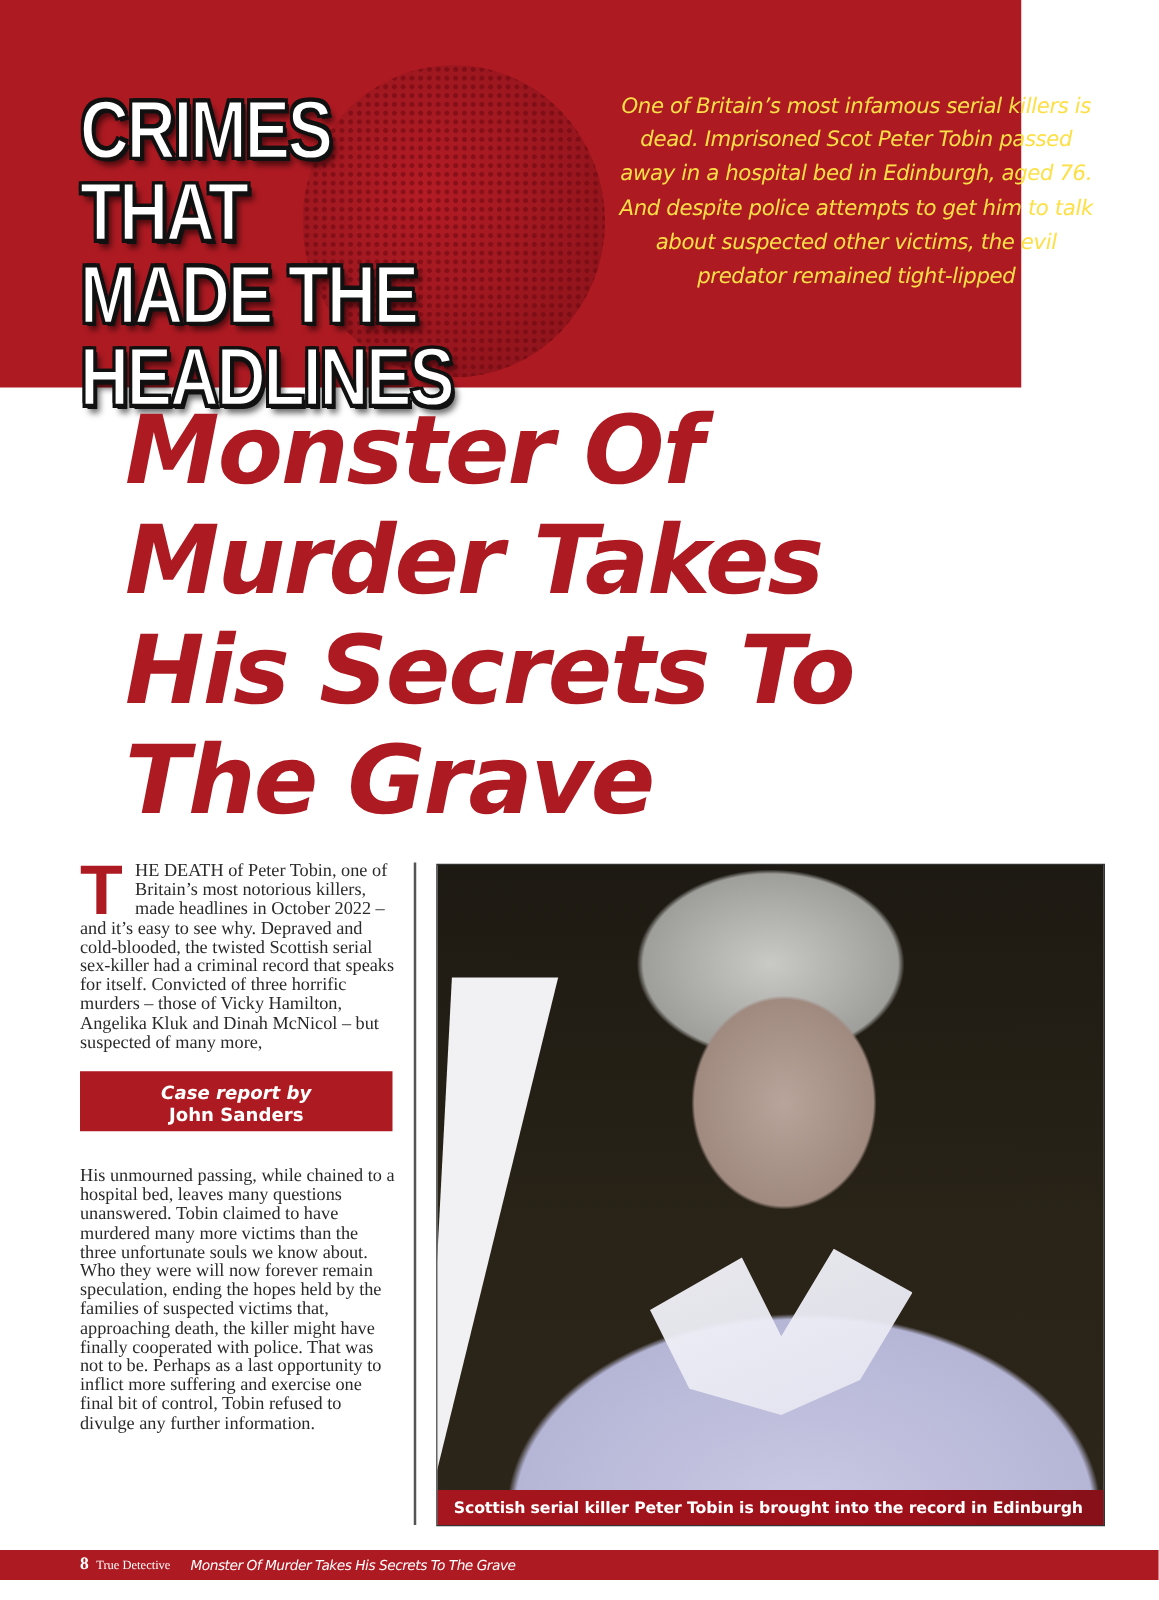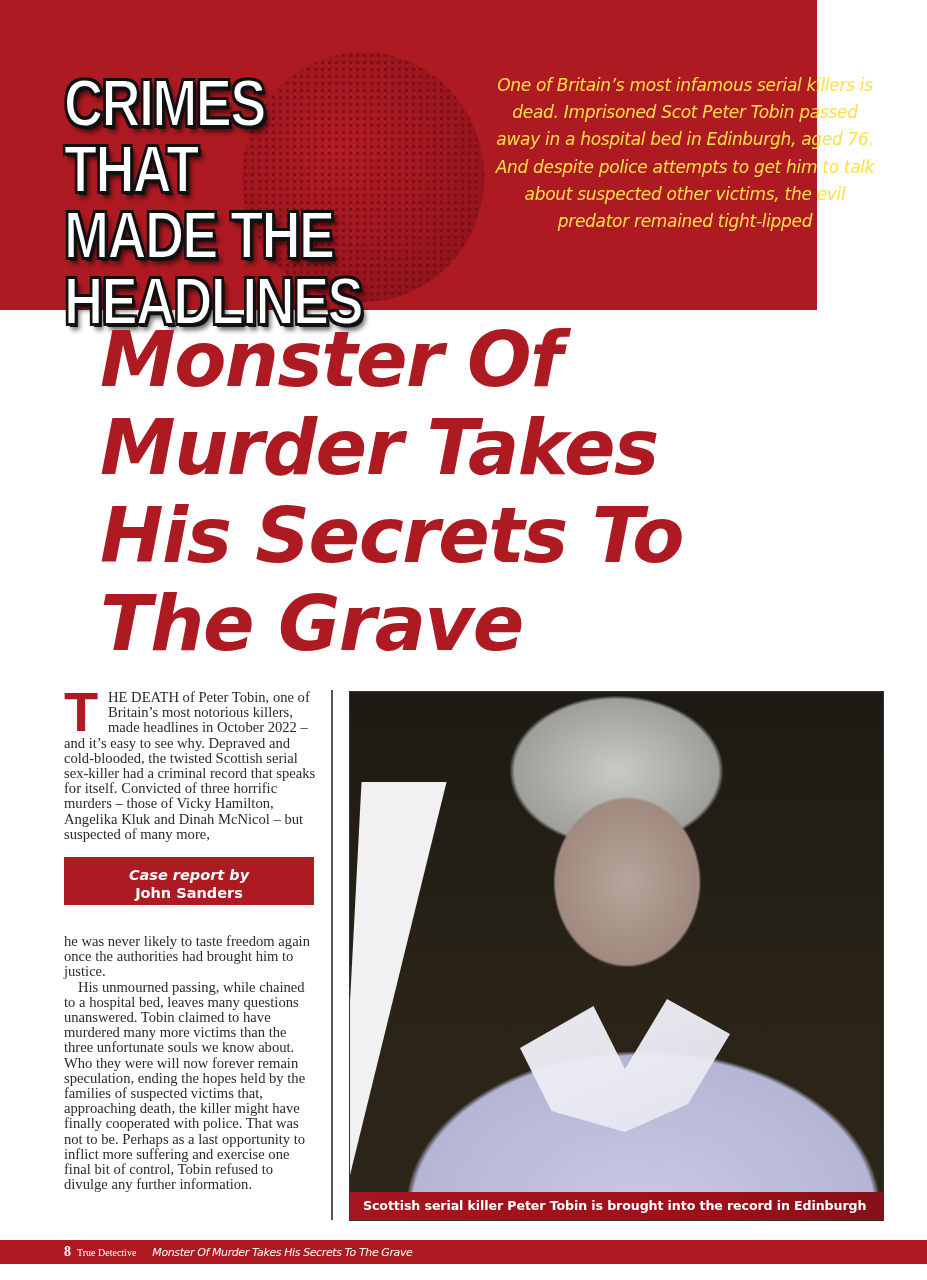--- a/index.html
+++ b/index.html
@@ -133,21 +133,20 @@
 <div class="col-left body-text">
   <p><span class="dropcap">T</span><span>HE DEATH of Peter Tobin, one of Britain’s most notorious killers, made headlines in October 2022 – and it’s easy to see why. Depraved and cold-blooded, the twisted Scottish serial sex-killer had a criminal record that speaks for itself. Convicted of three horrific murders – those of Vicky Hamilton, Angelika Kluk and Dinah McNicol – but suspected of many more,</span></p>
 </div>
 
 <div class="byline-box">
   <span class="italic">Case report by</span>
   <span>John Sanders</span>
 </div>
 
 <div class="col-left col-left-2 body-text">
-  <p>he was never likely to taste freedom again once the authorities had brought him to justice.</p>
   <p>His unmourned passing, while chained to a hospital bed, leaves many questions unanswered. Tobin claimed to have murdered many more victims than the three unfortunate souls we know about. Who they were will now forever remain speculation, ending the hopes held by the families of suspected victims that, approaching death, the killer might have finally cooperated with police. That was not to be. Perhaps as a last opportunity to inflict more suffering and exercise one final bit of control, Tobin refused to divulge any further information.</p>
 </div>
 
 <div class="col-divider"></div>
 
 <div class="photo">
   <div class="photo-shard"></div>
   <div class="photo-collar"></div>
   <div class="photo-label">Peter Tobin portrait photo</div>
   <div class="caption-bar">Scottish serial killer Peter Tobin is brought into the record in Edinburgh</div>

